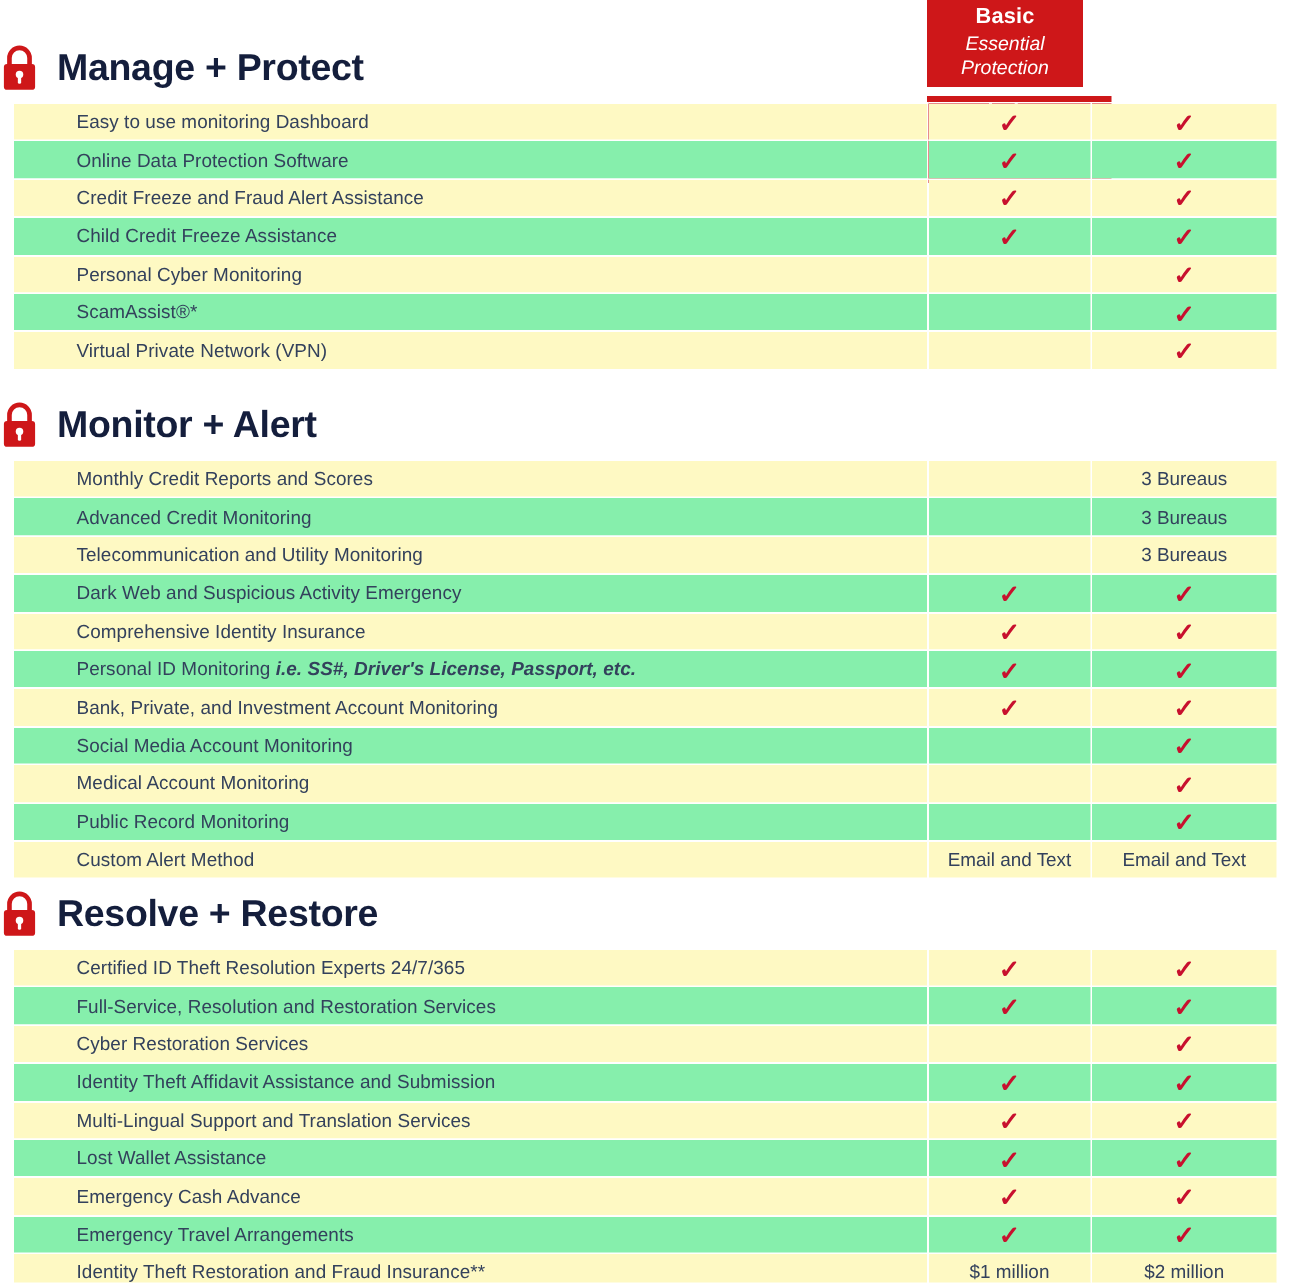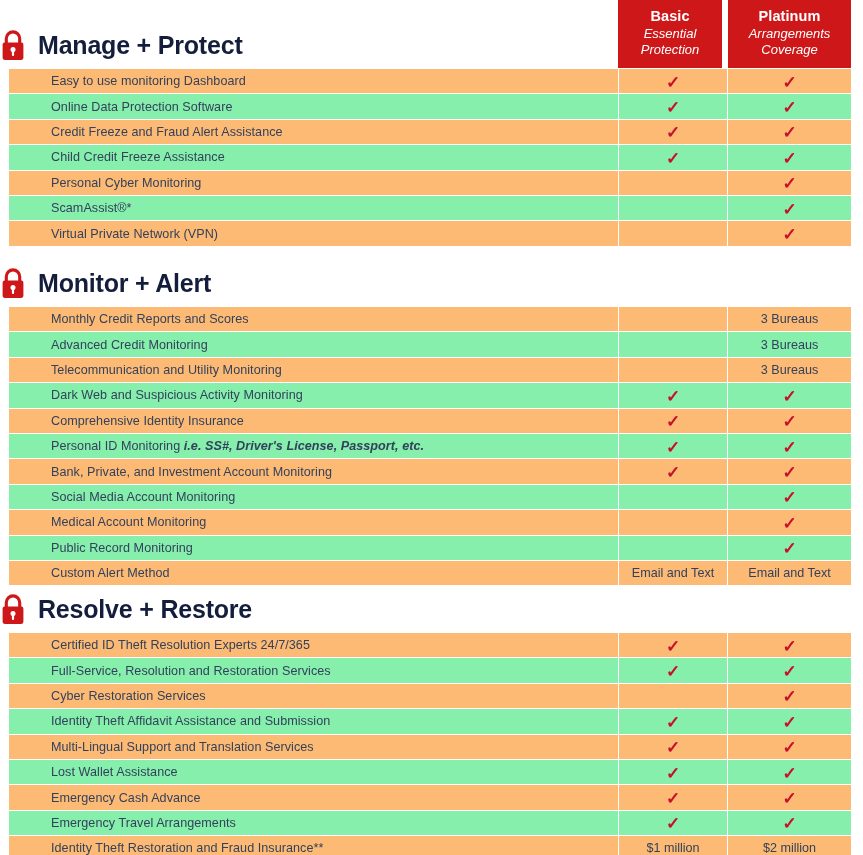--- a/index.html
+++ b/index.html
@@ -13,20 +13,21 @@
 
   .page { position: relative; width: 863px; height: 855px; background:#fff; }
 
   
   .plan-headers {
     position: absolute;
     top: 0; left: 618px;
     width: 233px; height: 68px;
     display: flex;
     gap: 6px;
+    flex-direction: column;
   }
   .plan-head {
     background: #ce1719;
     color: #ffffff;
     flex: 0 0 auto;
     display: flex;
     flex-direction: column;
     align-items: center;
     justify-content: center;
     line-height: 1.28;
@@ -78,21 +79,21 @@
 
   table.cmp td {
     height: 25.4px;
     border: 1px solid #ffffff;
     font-size: 12.6px;
     color: #33415c;
     vertical-align: middle;
     overflow: hidden;
     white-space: nowrap;
   }
-  table.cmp tr.odd td { background: #fdba74; }
+  table.cmp tr.odd td { background: #fef9c3; }
   table.cmp tr.even td { background: #86efac; }
 
   td.feat { padding-left: 42px; letter-spacing: .05px; }
   td.feat em { font-style: italic; font-weight: 700; }
   td.val {
     text-align: center;
     font-size: 12.6px;
     color: #33415c;
   }
   td.val .chk {
@@ -212,21 +213,21 @@
             <td class="feat">Advanced Credit Monitoring</td>
             <td class="val"></td>
             <td class="val">3 Bureaus</td>
           </tr>
           <tr class="odd">
             <td class="feat">Telecommunication and Utility Monitoring</td>
             <td class="val"></td>
             <td class="val">3 Bureaus</td>
           </tr>
           <tr class="even">
-            <td class="feat">Dark Web and Suspicious Activity Monitoring</td>
+            <td class="feat">Dark Web and Suspicious Activity Emergency</td>
             <td class="val"><span class="chk">✓</span></td>
             <td class="val"><span class="chk">✓</span></td>
           </tr>
           <tr class="odd">
             <td class="feat">Comprehensive Identity Insurance</td>
             <td class="val"><span class="chk">✓</span></td>
             <td class="val"><span class="chk">✓</span></td>
           </tr>
           <tr class="even">
             <td class="feat">Personal ID Monitoring <em>i.e. SS#, Driver's License, Passport, etc.</em></td>

